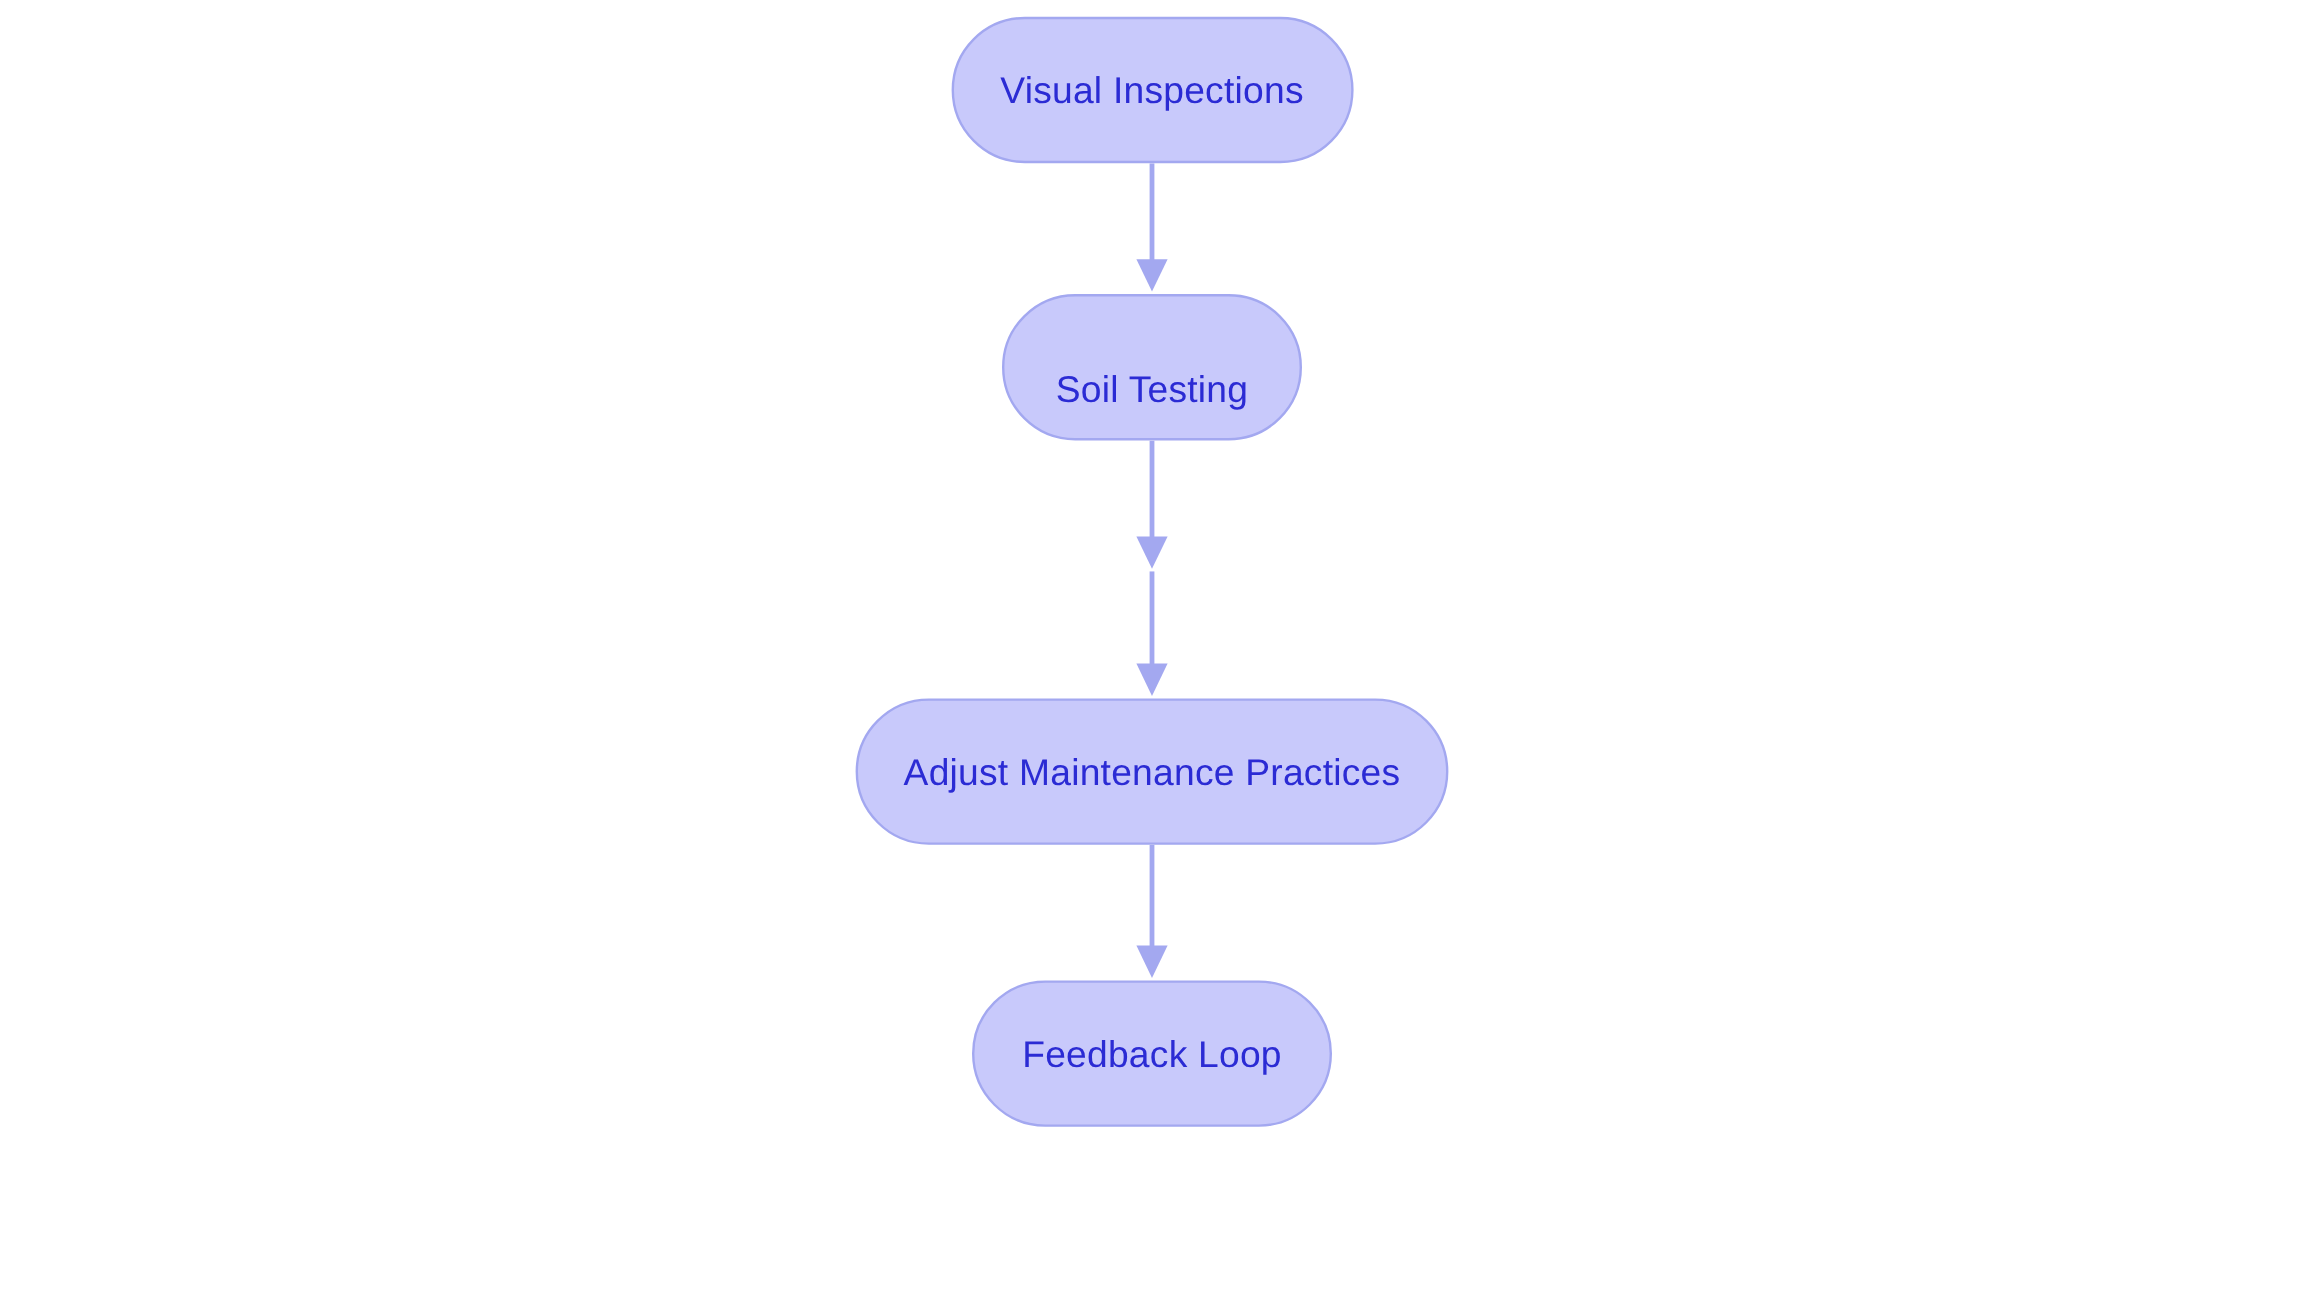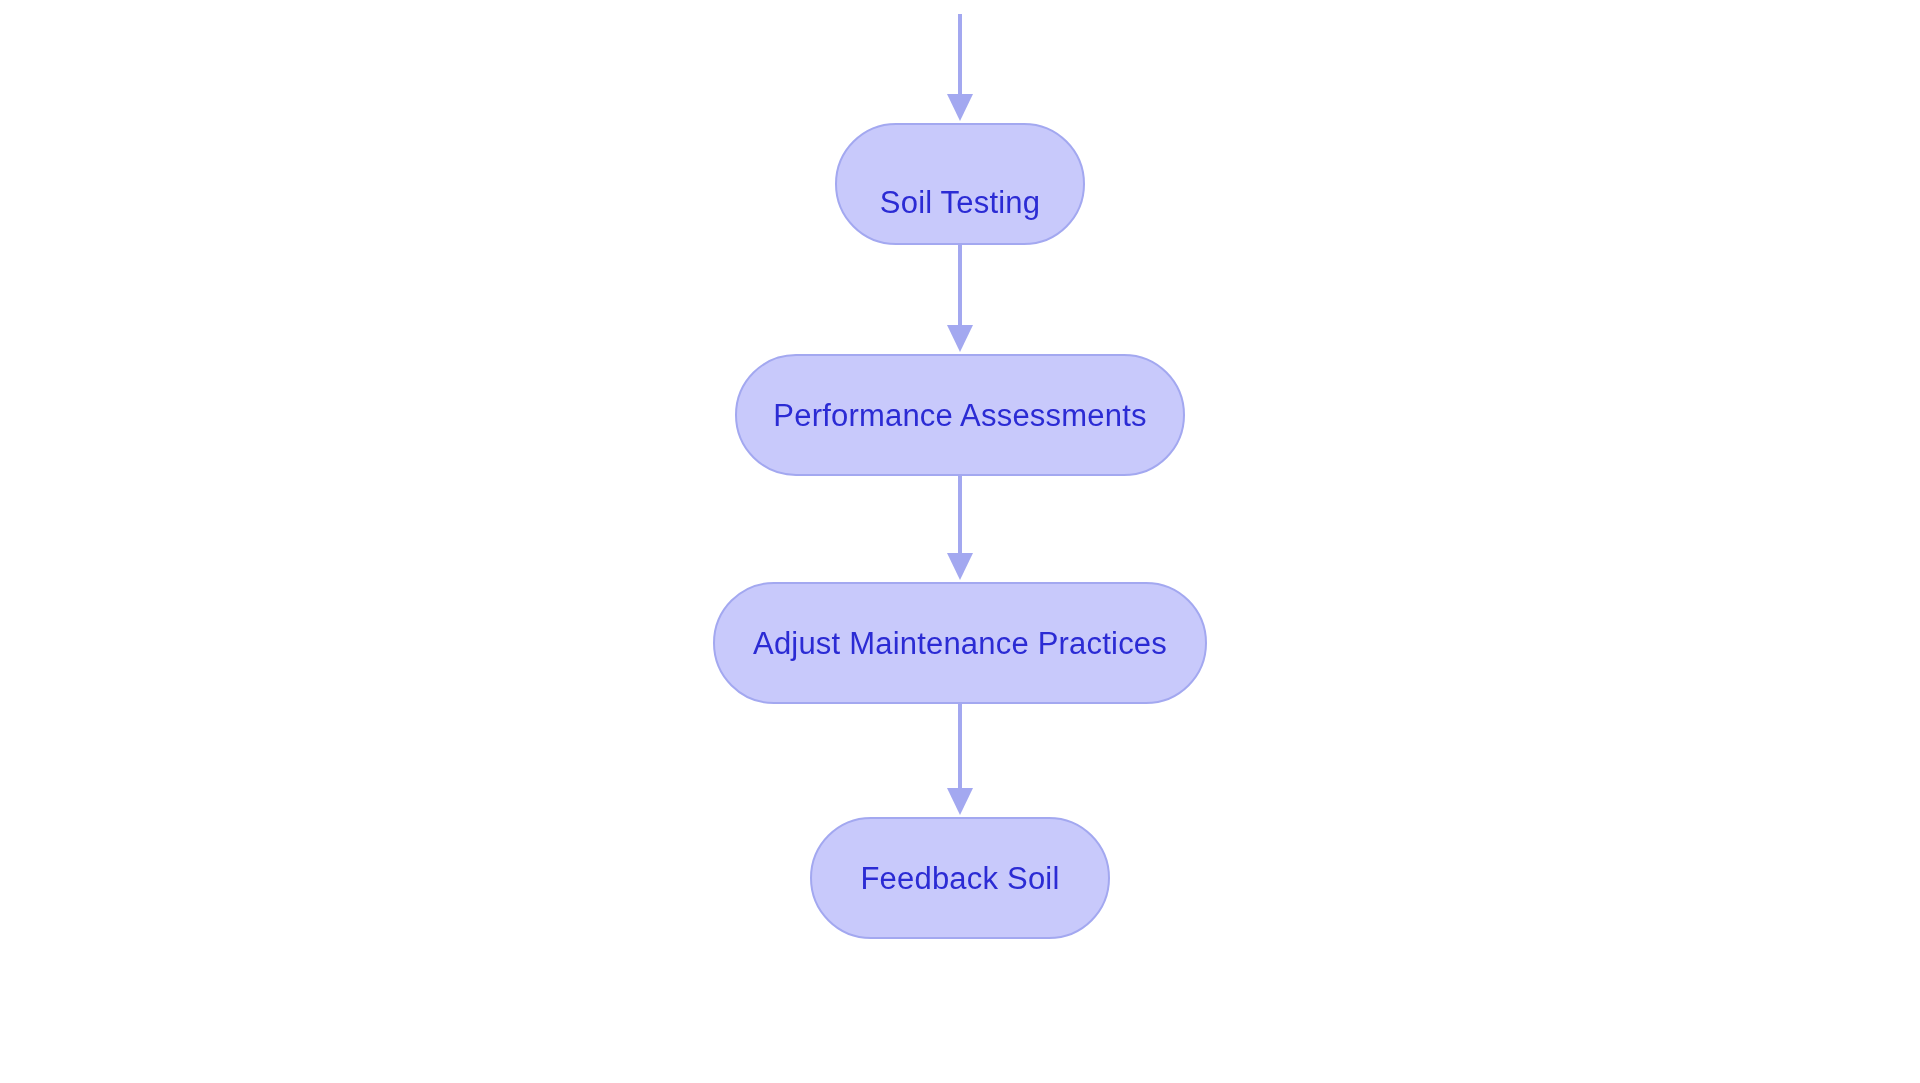--- a/index.html
+++ b/index.html
@@ -71,51 +71,51 @@
   .top-pad { height: 14px; flex: 0 0 auto; }
 </style>
 </head>
 <body>
 
 <div id="flowchart-canvas" style="background: rgb(255, 255, 255);">
   <div class="flow-column">
 
     <div class="top-pad"></div>
 
+    <div class="flow-node node-w-1" style="width: 335px; background: rgb(200, 201, 251); border-color: rgb(163, 168, 240);">
+      <span class="flow-node-label" style="color: rgb(43, 43, 212);">Visual Inspections</span>
+    </div>
 
     <svg class="flow-connector" width="30" height="109" viewBox="0 0 30 109">
       <line x1="15" y1="0" x2="15" y2="86" stroke="#a3a8f0" stroke-width="4"></line>
       <polygon points="15,107 2,80 28,80" fill="#a3a8f0"></polygon>
     </svg>
 
     <div class="flow-node node-w-2" style="width: 250px; background: rgb(200, 201, 251); border-color: rgb(163, 168, 240);">
       <span class="flow-node-label" style="color: rgb(43, 43, 212); margin-top: 36px;">Soil Testing</span>
     </div>
 
     <svg class="flow-connector" width="30" height="109" viewBox="0 0 30 109">
       <line x1="15" y1="0" x2="15" y2="86" stroke="#a3a8f0" stroke-width="4"></line>
       <polygon points="15,107 2,80 28,80" fill="#a3a8f0"></polygon>
     </svg>
 
-    <div class="flow-node node-w-3" style="width: 450px; background: rgb(200, 201, 251); border-color: rgb(163, 168, 240);">
-      <span class="flow-node-label" style="color: rgb(43, 43, 212);">Performance Assessments</span>
-    </div>
 
     <svg class="flow-connector" width="30" height="106" viewBox="0 0 30 106">
       <line x1="15" y1="0" x2="15" y2="83" stroke="#a3a8f0" stroke-width="4"></line>
       <polygon points="15,104 2,77 28,77" fill="#a3a8f0"></polygon>
     </svg>
 
     <div class="flow-node node-w-4" style="width: 494px; background: rgb(200, 201, 251); border-color: rgb(163, 168, 240);">
       <span class="flow-node-label" style="color: rgb(43, 43, 212);">Adjust Maintenance Practices</span>
     </div>
 
     <svg class="flow-connector" width="30" height="113" viewBox="0 0 30 113">
       <line x1="15" y1="0" x2="15" y2="90" stroke="#a3a8f0" stroke-width="4"></line>
       <polygon points="15,111 2,84 28,84" fill="#a3a8f0"></polygon>
     </svg>
 
     <div class="flow-node node-w-5" style="width: 300px; background: rgb(200, 201, 251); border-color: rgb(163, 168, 240);">
-      <span class="flow-node-label" style="color: rgb(43, 43, 212);">Feedback Soil</span>
+      <span class="flow-node-label" style="color: rgb(43, 43, 212);">Feedback Loop</span>
     </div>
 
   </div>
 </div>
 
 </body></html>

